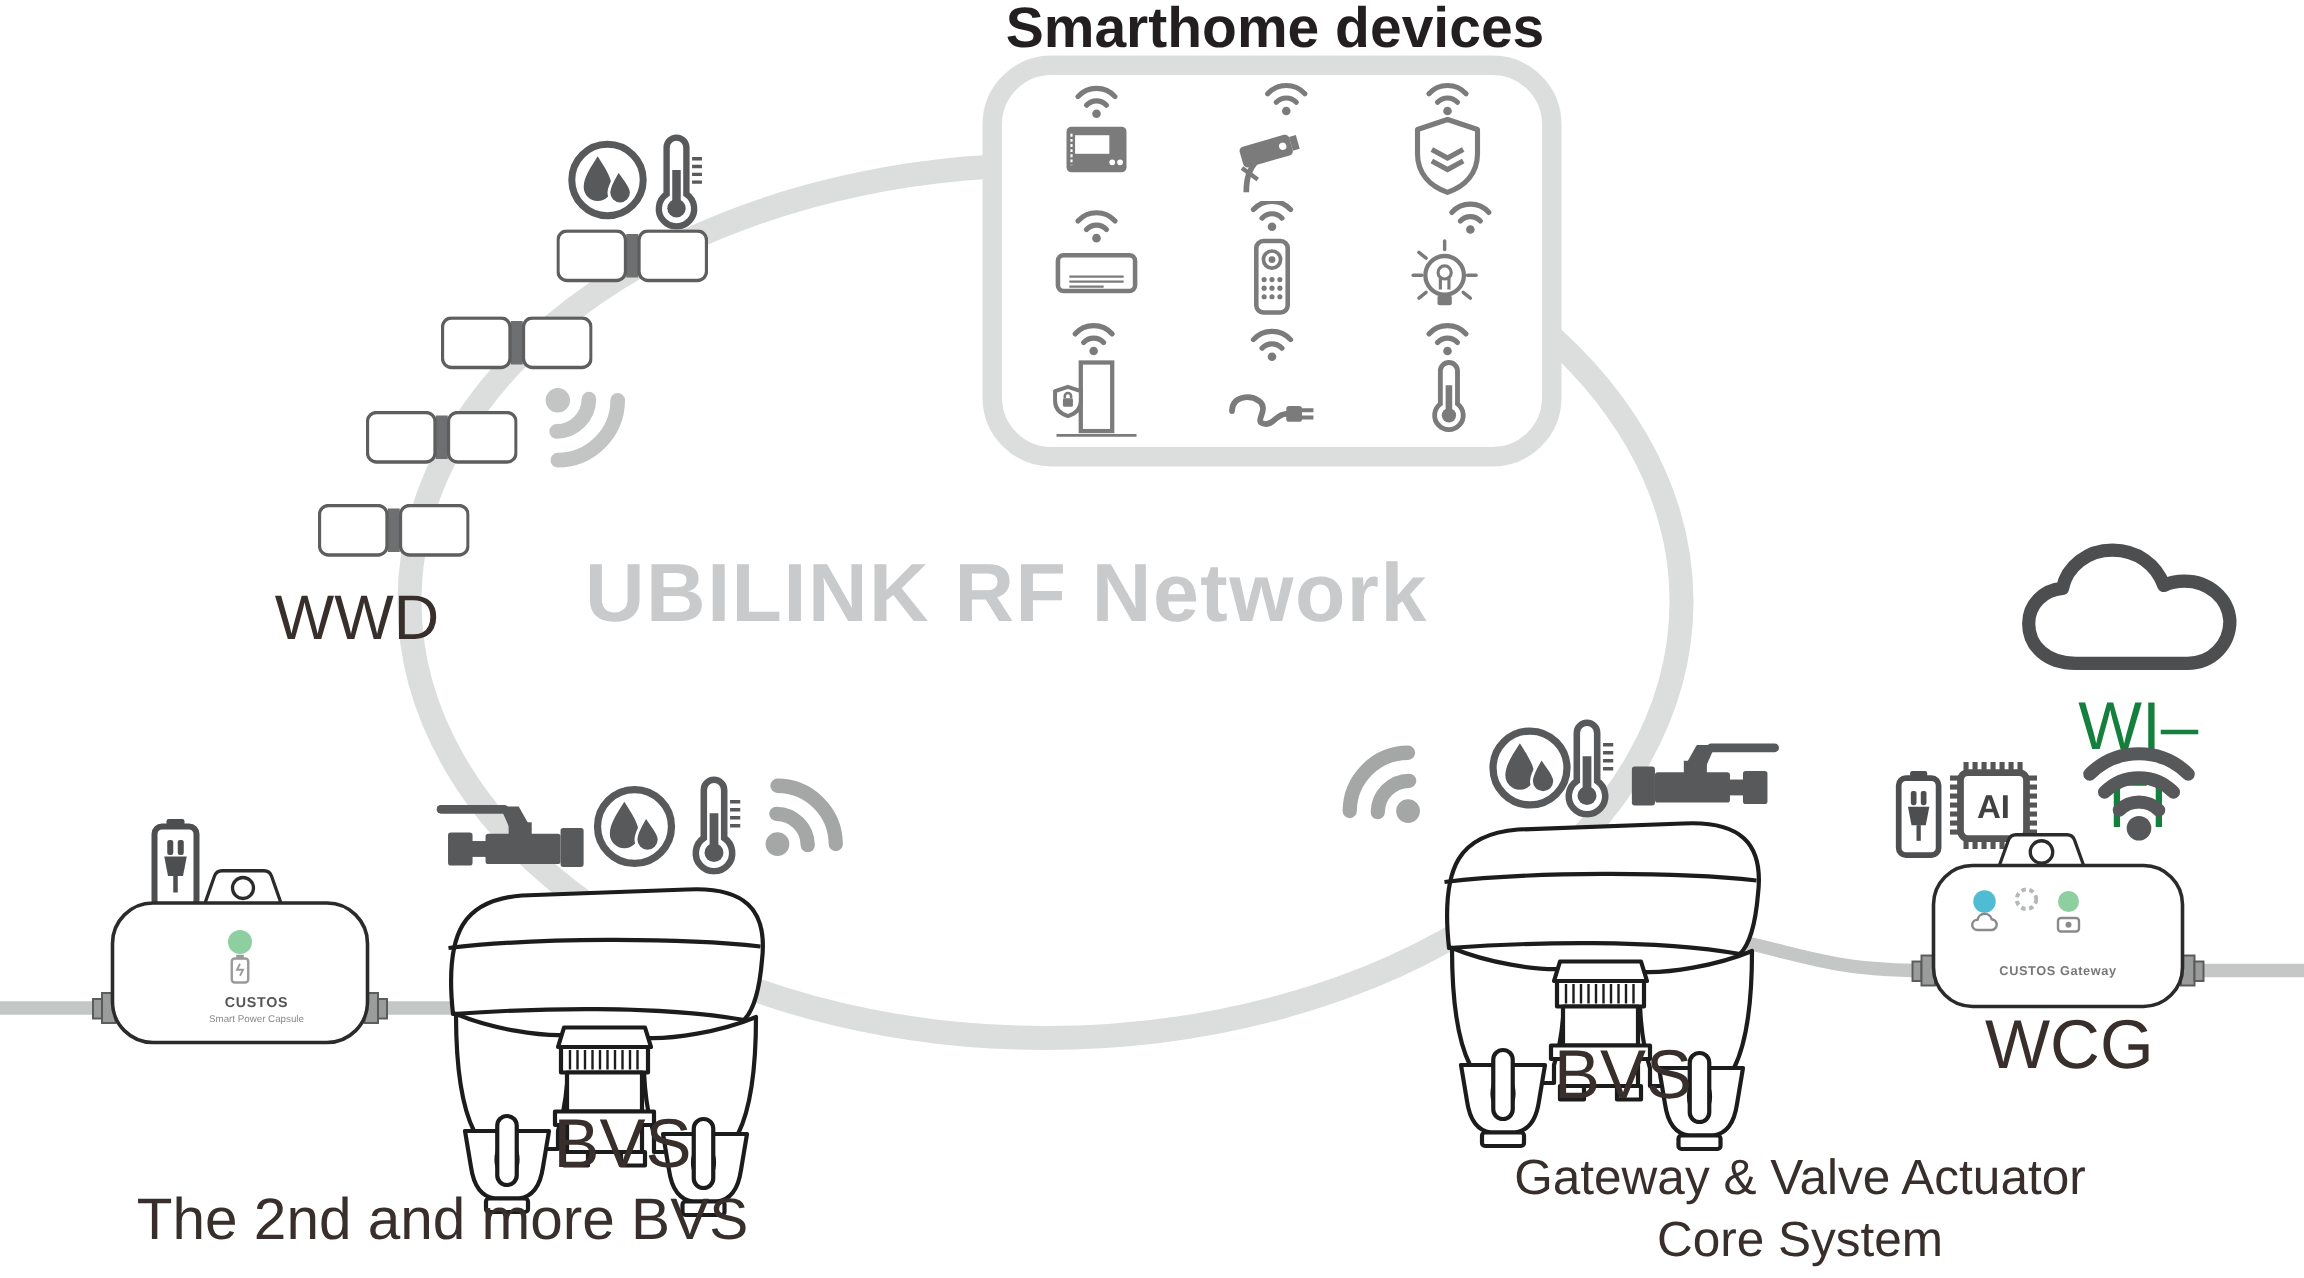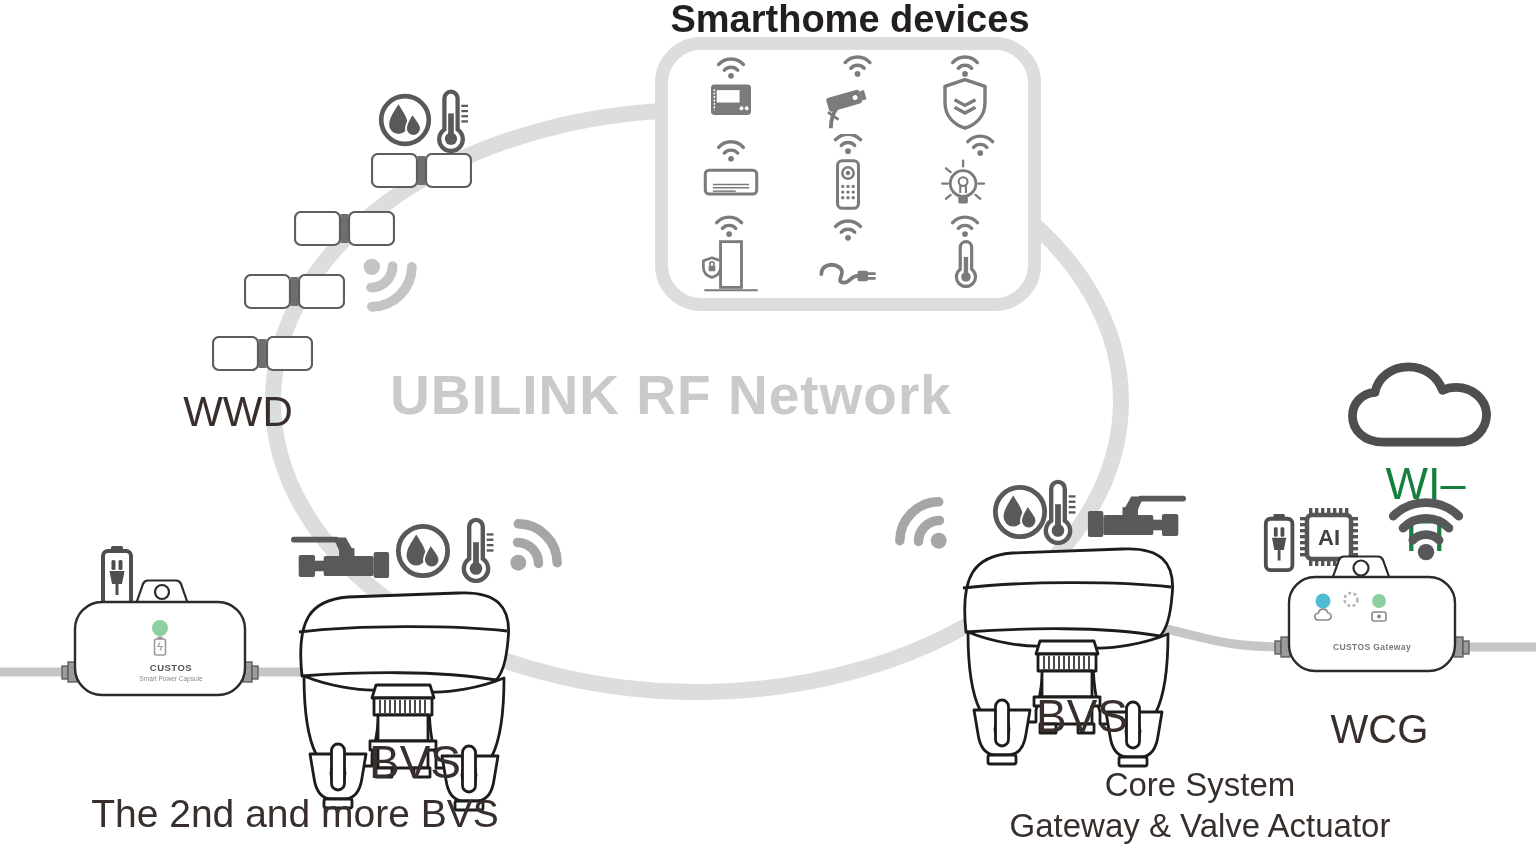--- a/index.html
+++ b/index.html
@@ -314,22 +314,22 @@
     <g transform="scale(-1,1) translate(-104,0)">
         <use href="#valve"></use>
       </g>
   </svg>
 
   <svg class="abs" style="left:952px;top:538px" width="232" height="230" viewBox="0 0 232 230">
       <use href="#bvs-shape"></use>
     </svg>
   <div class="abs lbl" style="left:1022px;top:692px;width:120px;font-size:46px;">BVS</div>
   <div class="abs lbl" style="left:990px;top:764px;width:420px;font-size:33px;line-height:41px;">
+    <div>Gateway &amp; Valve Actuator</div>
     <div>Core System</div>
-    <div>Gateway &amp; Valve Actuator</div>
   </div>
 
   <svg class="abs" style="left:1342px;top:358px" width="158" height="94" viewBox="0 0 160 96">
     <path d="M42,86 C22,86 10,74 10,59 C10,46 20,36 33,35 C36,20 50,9 67,9 C84,9 97,19 102,33 C106,31 111,30 116,30 C133,30 146,42 147,57 C147,73 135,86 118,86 Z" fill="#fff" stroke="#4d4e50" stroke-width="9" stroke-linejoin="round"></path>
   </svg>
   <div class="abs" style="left:1368px;top:458px;width:115px;text-align:center;font-size:45px;color:#15803d;">WI–FI</div>
   <svg class="abs" style="left:1378px;top:492px;color:#57585a" width="96" height="70" viewBox="0 2 70 64">
       <use href="#wifi3"></use>
     </svg>
 
@@ -385,15 +385,15 @@
     <circle cx="124" cy="96" r="7" fill="#8ecf9f"></circle>
     <g transform="translate(59,106)">
       <path d="M4,9 a3.4,3.4 0 0 1 0.4,-6.8 a4.8,4.8 0 0 1 9.4,-0.4 a3.1,3.1 0 0 1 -0.6,7.2 Z" fill="#fff" stroke="#8a8a8a" stroke-width="1.6" stroke-linejoin="round"></path>
     </g>
     <g transform="translate(117,107)">
       <rect width="14" height="9" rx="2" fill="#fff" stroke="#8a8a8a" stroke-width="1.6"></rect>
       <circle cx="7" cy="4.5" r="2" fill="#8a8a8a"></circle>
     </g>
     <text x="117" y="145" text-anchor="middle" font-size="8.5" font-weight="bold" fill="#777" letter-spacing="0.4">CUSTOS Gateway</text>
   </svg>
-  <div class="abs lbl" style="left:1312px;top:708px;width:135px;font-size:40px;text-align:center;">WCG</div>
+  <div class="abs lbl" style="left:1312px;top:672px;width:135px;font-size:46px;text-align:center;">WCG</div>
 
 </div>
 
 </body></html>

